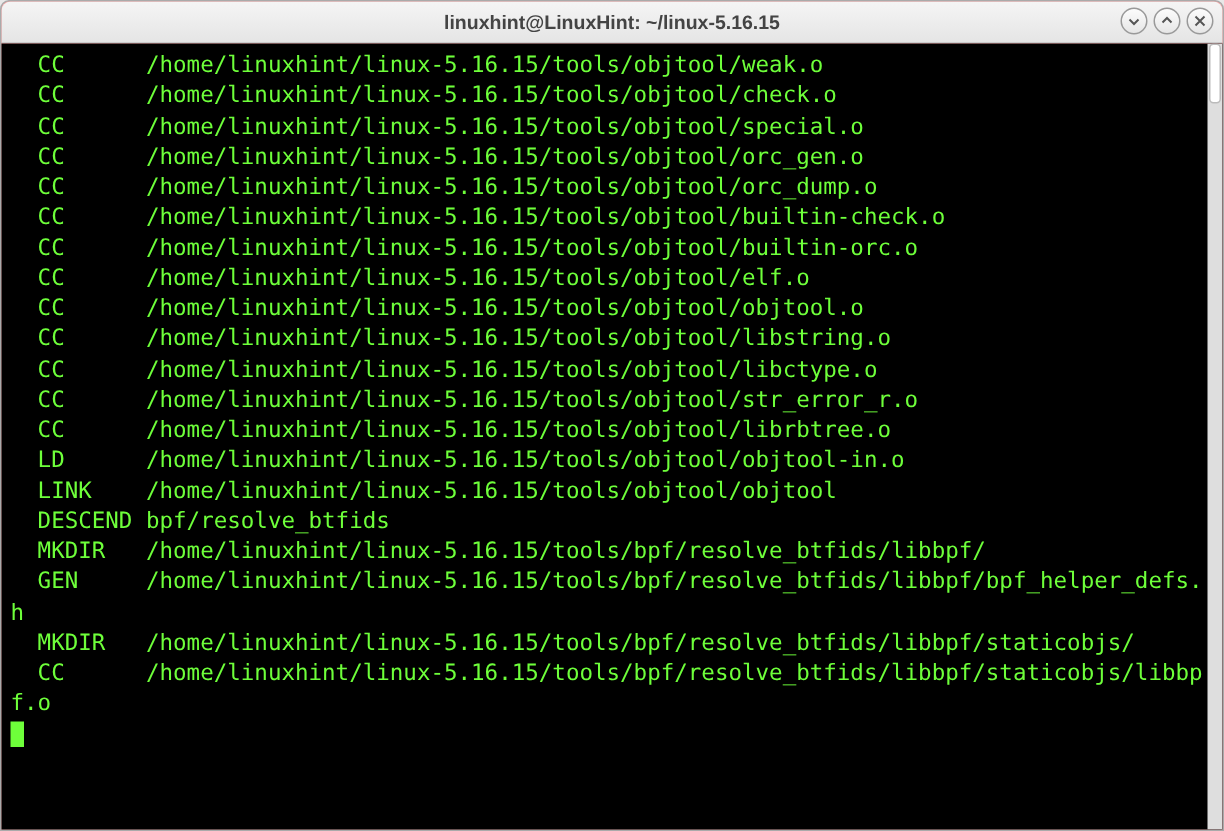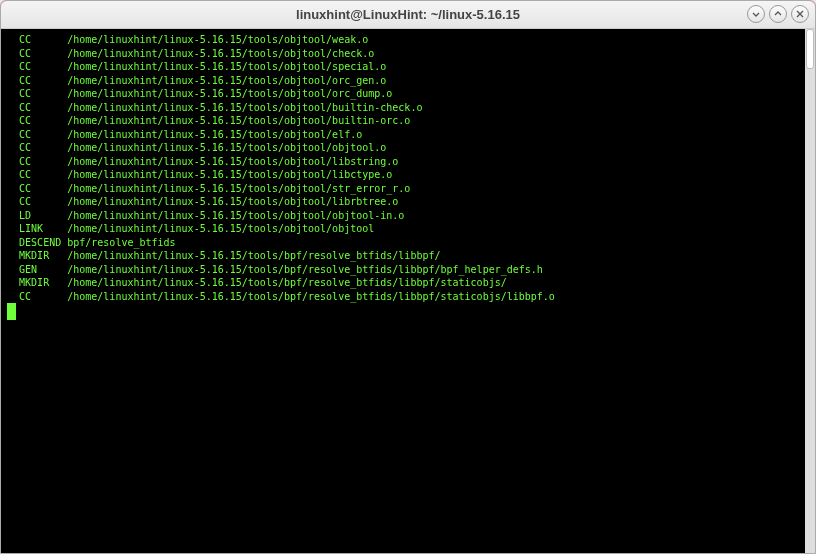--- a/index.html
+++ b/index.html
@@ -58,21 +58,21 @@
       color: #555;
       cursor: pointer;
       line-height: 1;
     }
     .terminal {
       flex: 1;
       background: #000000;
       padding: 4px 6px;
       overflow: hidden;
       font-family: "DejaVu Sans Mono", "Liberation Mono", Consolas, monospace;
-      font-size: 10px;
+      font-size: 15px;
       line-height: 1.35;
       color: #6eff3a;
       position: relative;
     }
     .terminal-content {
       white-space: pre-wrap;
       word-break: break-all;
     }
     .line {
       white-space: pre-wrap;

